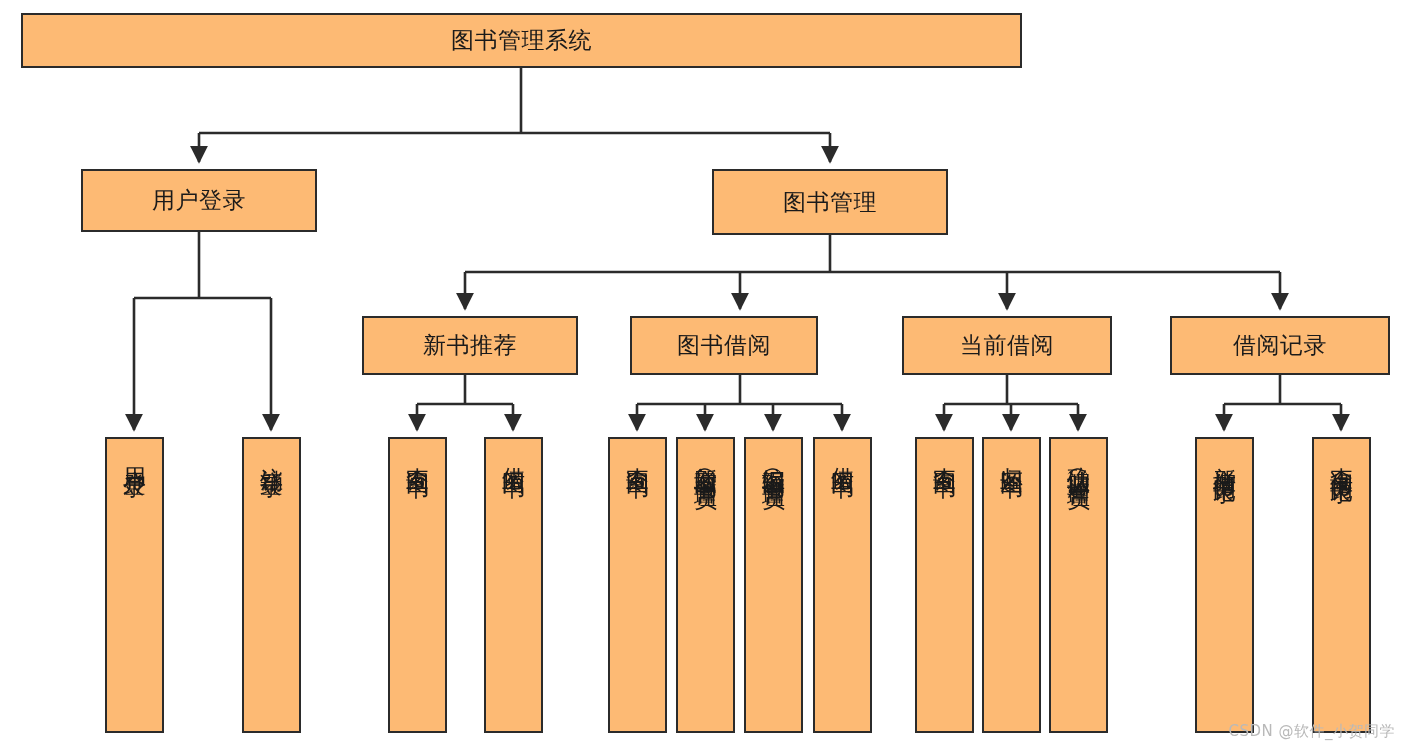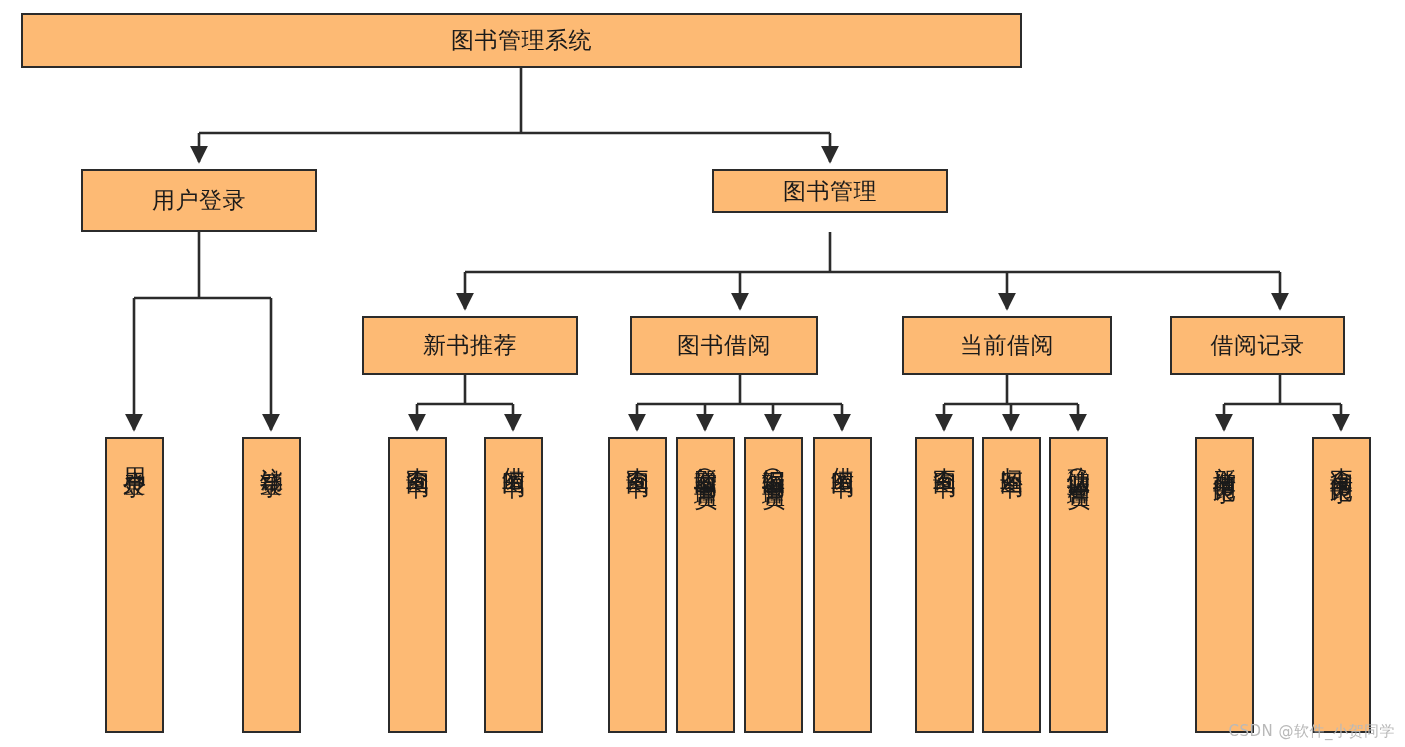--- a/index.html
+++ b/index.html
@@ -125,34 +125,34 @@
     </g>
   </svg>
 
   <div class="node horiz" style="left:21px; top:13px; width:1001px; height:55px;">
     <span class="node-label">图书管理系统</span>
   </div>
 
   <div class="node horiz" style="left:81px; top:169px; width:236px; height:63px;">
     <span class="node-label">用户登录</span>
   </div>
-  <div class="node horiz" style="left:712px; top:169px; width:236px; height:44px;">
+  <div class="node horiz" style="left:712px; top:169px; width:236px; height:66px;">
     <span class="node-label">图书管理</span>
   </div>
 
   <div class="node horiz" style="left:362px; top:316px; width:216px; height:59px;">
     <span class="node-label">新书推荐</span>
   </div>
   <div class="node horiz" style="left:630px; top:316px; width:188px; height:59px;">
     <span class="node-label">图书借阅</span>
   </div>
   <div class="node horiz" style="left:902px; top:316px; width:210px; height:59px;">
     <span class="node-label">当前借阅</span>
   </div>
-  <div class="node horiz" style="left:1170px; top:316px; width:175px; height:59px;">
+  <div class="node horiz" style="left:1170px; top:316px; width:220px; height:59px;">
     <span class="node-label">借阅记录</span>
   </div>
 
   <div class="node vert" style="left:105px; top:437px; width:59px; height:296px;">
     <span class="node-label">用户登录</span>
   </div>
   <div class="node vert" style="left:242px; top:437px; width:59px; height:296px;">
     <span class="node-label">注销登录</span>
   </div>
 

